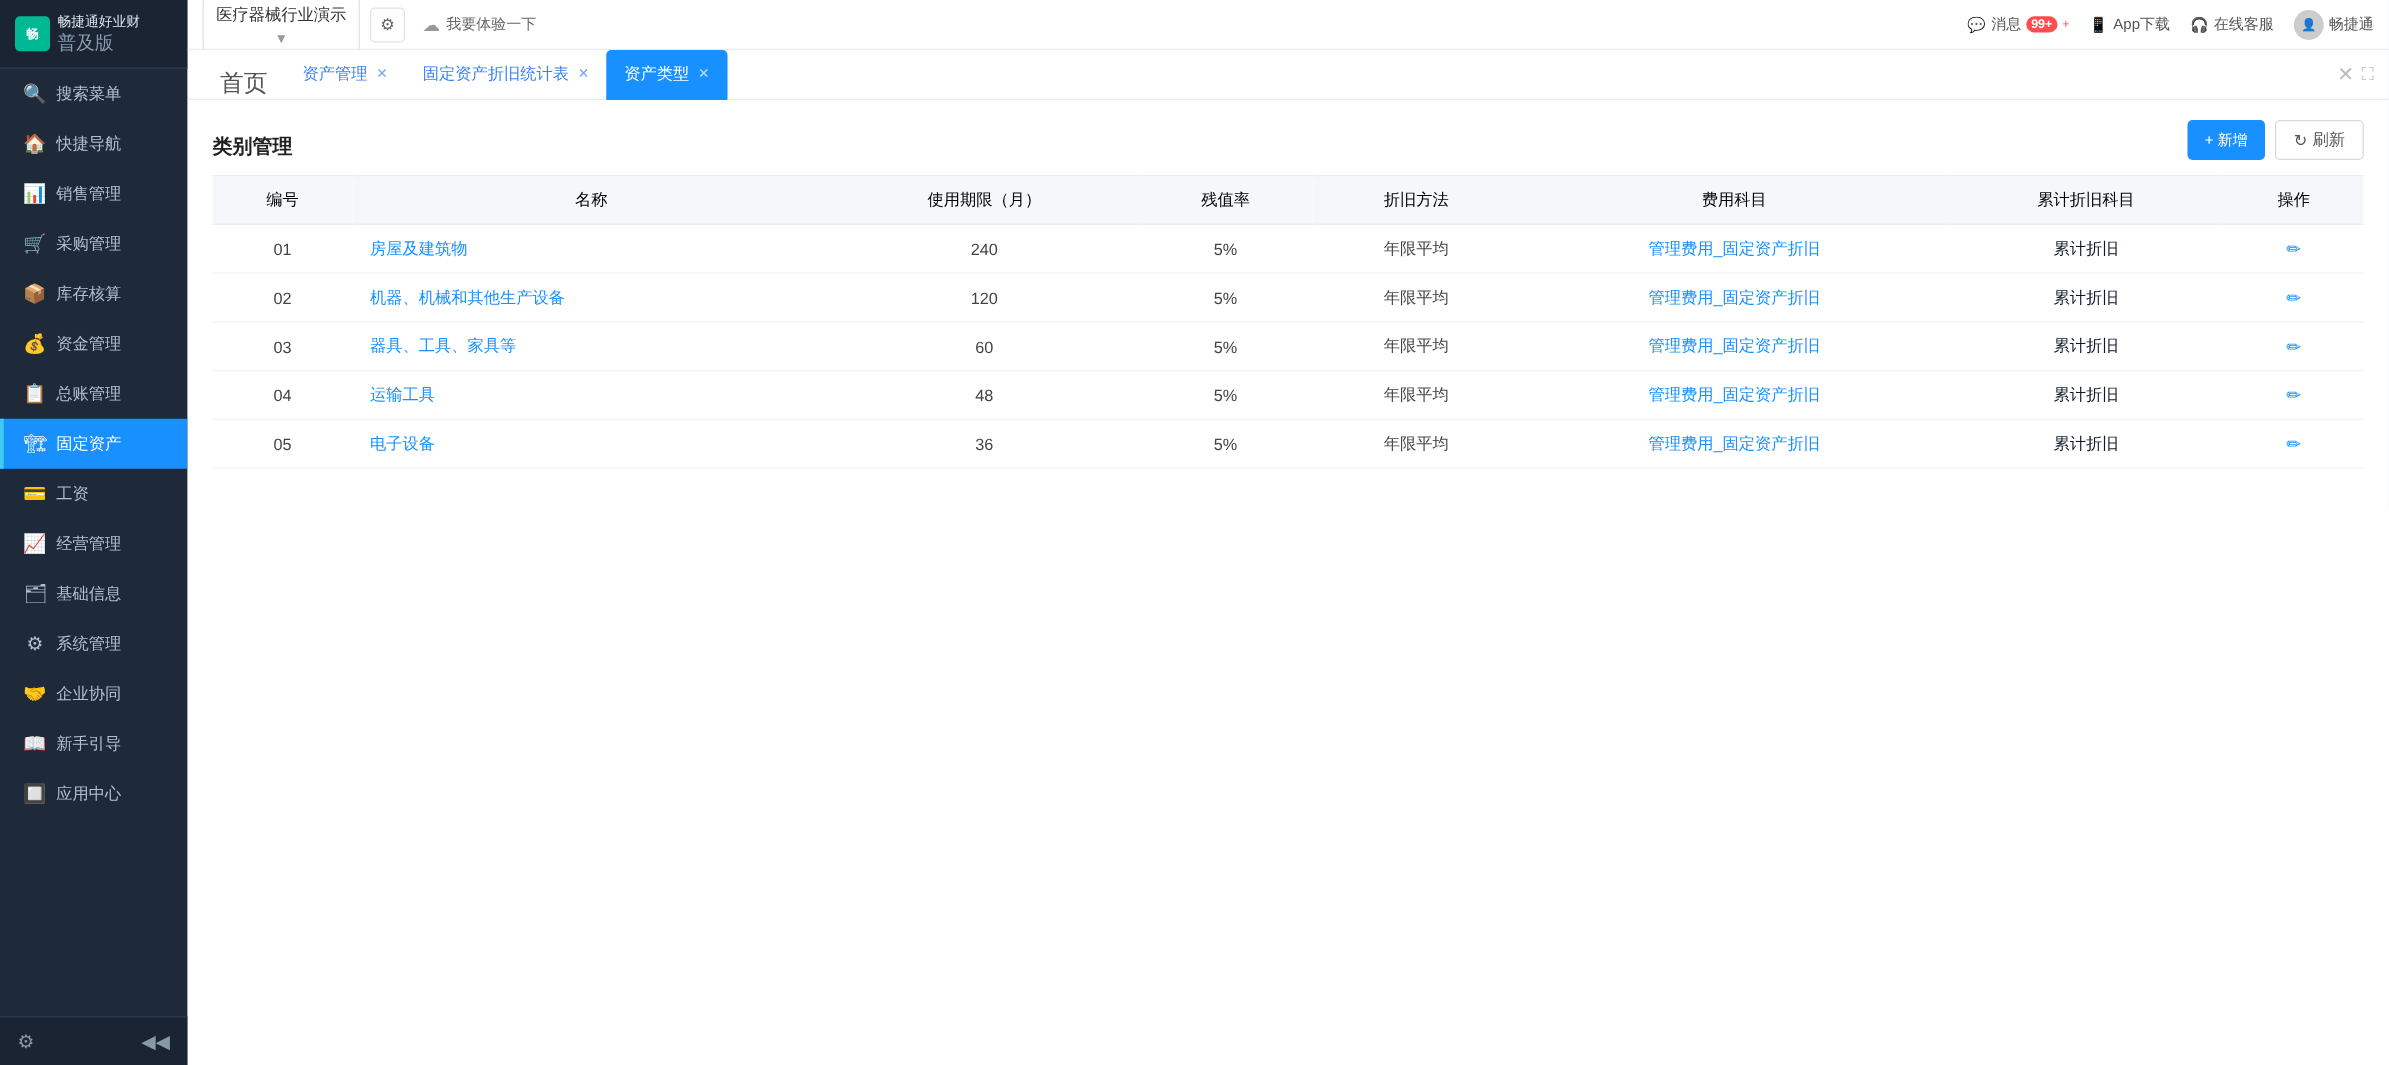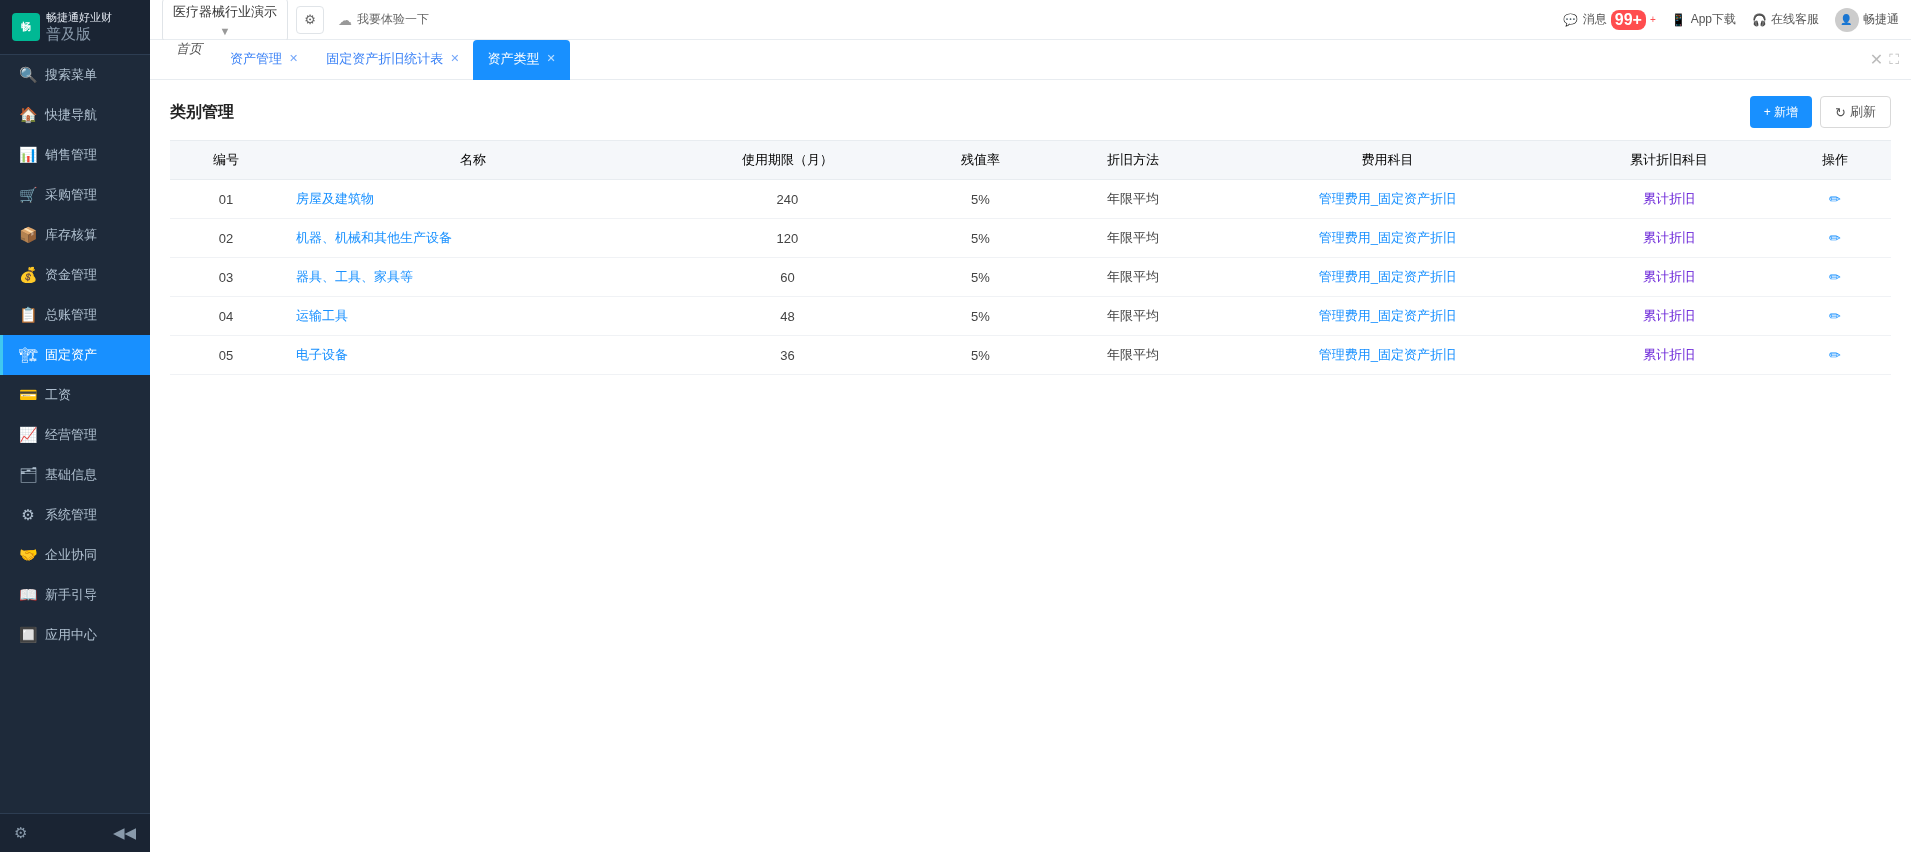--- a/index.html
+++ b/index.html
@@ -139,21 +139,21 @@
       gap: 4px;
       color: #555;
       font-size: 12px;
       cursor: pointer;
     }
     .badge {
       background: #ff4d4f;
       color: #fff;
       border-radius: 8px;
       padding: 1px 4px;
-      font-size: 16px;
+      font-size: 10px;
       font-weight: bold;
       position: relative;
     }
     .user-avatar {
       width: 24px;
       height: 24px;
       border-radius: 50%;
       background: #ccc;
       display: flex;
       align-items: center;
@@ -194,37 +194,36 @@
       font-size: 11px;
       color: inherit;
       opacity: 0.7;
       margin-left: 2px;
     }
     .tab-home {
       color: #555;
       padding: 0 14px;
       height: 40px;
       display: flex;
-      align-items: flex-start;
-      cursor: pointer;
-      font-size: 13px;
-      font-style: italic;
+      align-items: flex-end;
+      cursor: pointer;
+      font-size: 19px;
     }
 
     
     .content-panel {
       flex: 1;
       background: #fff;
       overflow: auto;
       padding: 0;
       position: relative;
     }
     .panel-header {
       display: flex;
-      align-items: center;
+      align-items: flex-end;
       justify-content: space-between;
       padding: 16px 20px 12px 20px;
     }
     .panel-title {
       font-size: 16px;
       font-weight: bold;
       color: #222;
     }
     .panel-actions {
       display: flex;
@@ -272,21 +271,21 @@
       white-space: nowrap;
     }
     .data-table td {
       padding: 10px 14px;
       border-bottom: 1px solid #f0f2f5;
       text-align: center;
       color: #444;
     }
     .data-table td.name-cell { text-align: left; color: #1890ff; }
     .data-table td.expense-cell { color: #1890ff; }
-    .data-table td.accum-cell { color: #6d28d9; }
+    .data-table td.accum-cell { color: #0f172a; }
     .edit-icon {
       color: #1890ff;
       cursor: pointer;
       font-size: 14px;
     }
     .table-wrapper {
       padding: 0 20px;
     }
   </style>
 </head>

